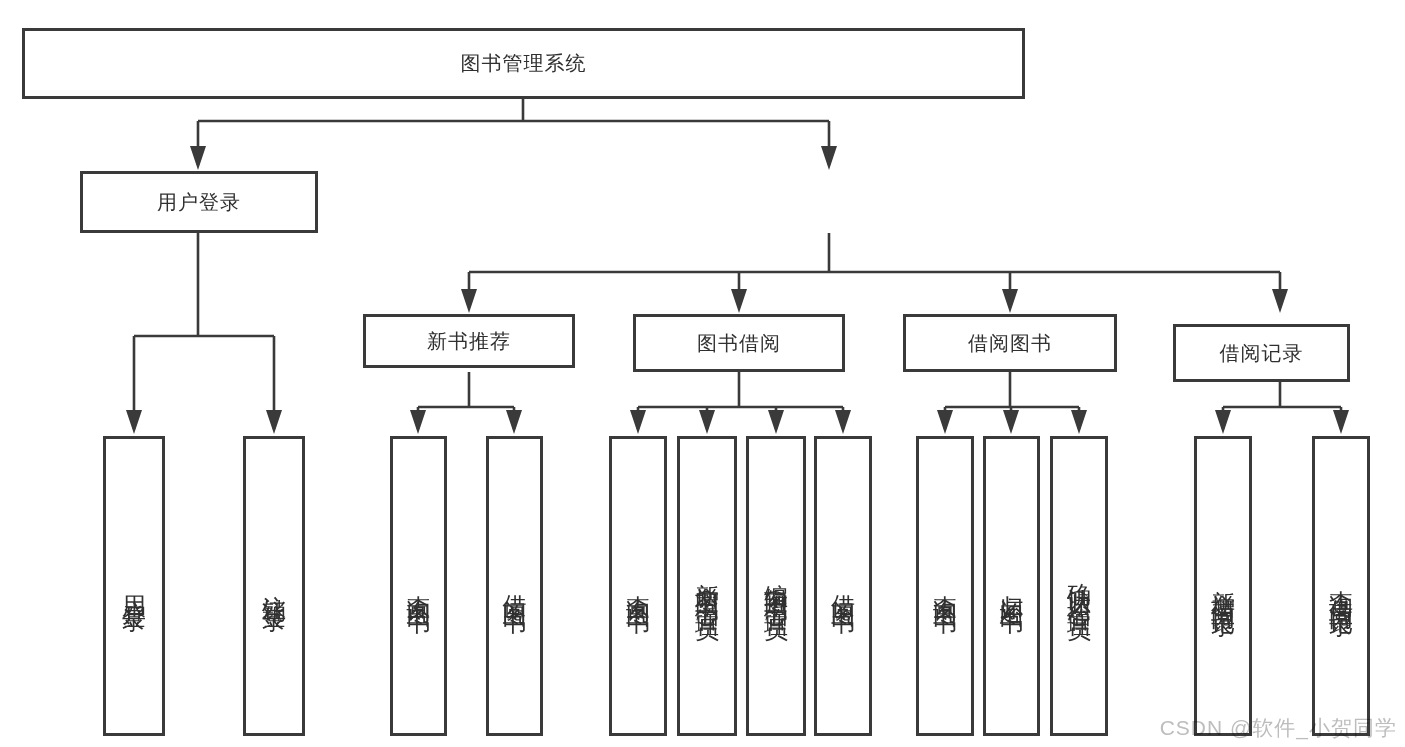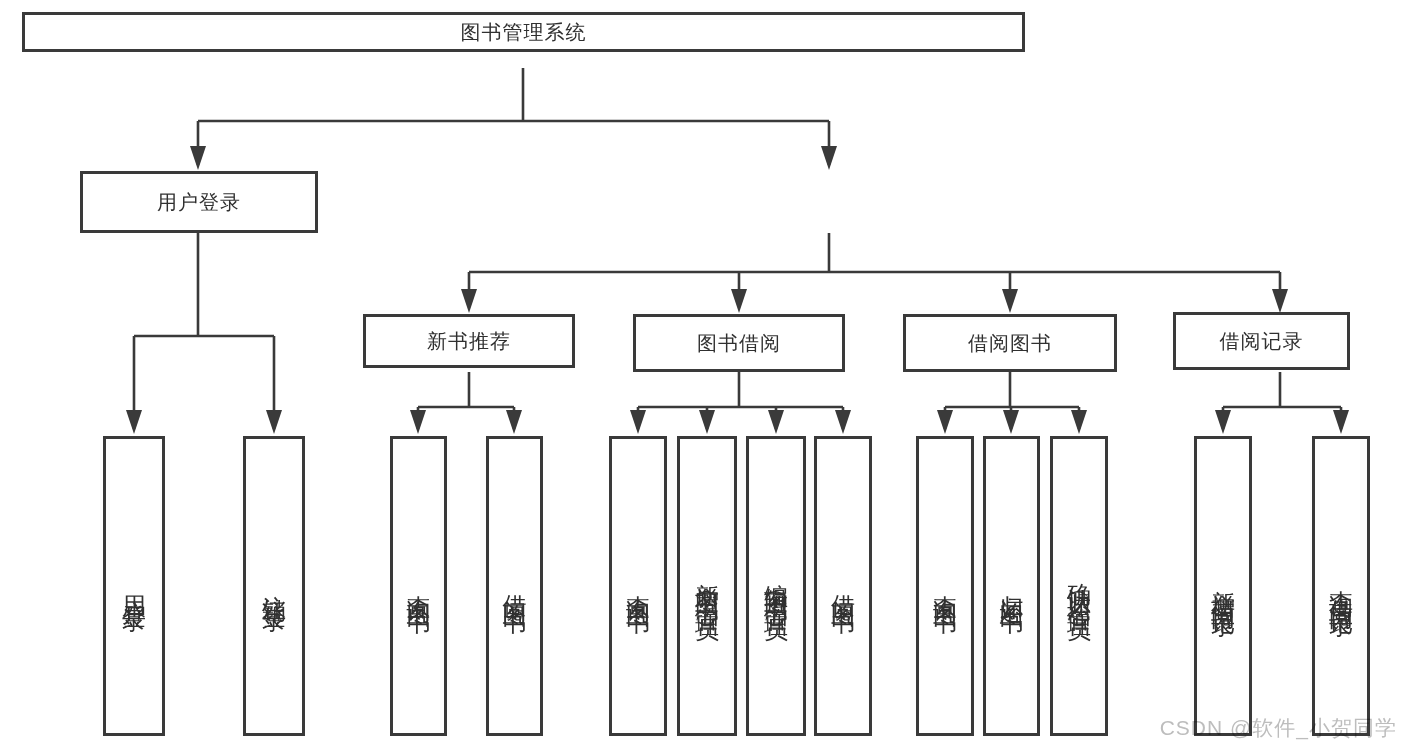--- a/index.html
+++ b/index.html
@@ -72,28 +72,28 @@
       <use href="#arrow" transform="translate(776,434)"></use>
       <use href="#arrow" transform="translate(843,434)"></use>
       <use href="#arrow" transform="translate(945,434)"></use>
       <use href="#arrow" transform="translate(1011,434)"></use>
       <use href="#arrow" transform="translate(1079,434)"></use>
       <use href="#arrow" transform="translate(1223,434)"></use>
       <use href="#arrow" transform="translate(1341,434)"></use>
     </g>
   </svg>
 
-  <div class="hbox" style="left:22px;top:12px;width:1003px;height:40px;">图书管理系统</div>
+  <div class="hbox" style="left:22px;top:28px;width:1003px;height:71px;">图书管理系统</div>
 
   <div class="hbox" style="left:80px;top:171px;width:238px;height:62px;">用户登录</div>
 
   <div class="hbox" style="left:363px;top:314px;width:212px;height:54px;">新书推荐</div>
   <div class="hbox" style="left:633px;top:314px;width:212px;height:58px;">图书借阅</div>
   <div class="hbox" style="left:903px;top:314px;width:214px;height:58px;">借阅图书</div>
-  <div class="hbox" style="left:1173px;top:312px;width:177px;height:58px;">借阅记录</div>
+  <div class="hbox" style="left:1173px;top:324px;width:177px;height:58px;">借阅记录</div>
 
   <div class="vbox" style="left:103px;top:436px;width:62px;height:300px;">
     <span class="vtext">用户登录</span>
   </div>
   <div class="vbox" style="left:243px;top:436px;width:62px;height:300px;">
     <span class="vtext">注销登录</span>
   </div>
 
   <div class="vbox" style="left:390px;top:436px;width:57px;height:300px;">
     <span class="vtext">查询图书</span>

